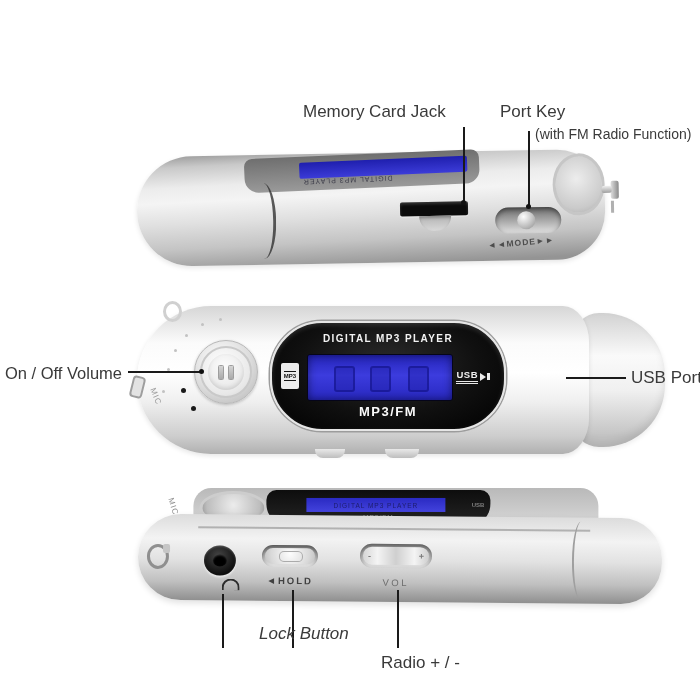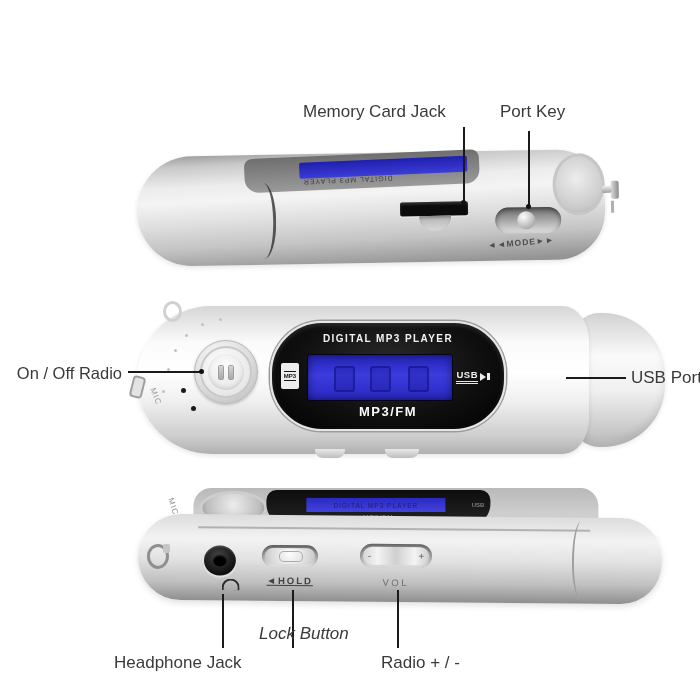--- a/index.html
+++ b/index.html
@@ -136,21 +136,21 @@
     box-shadow:inset 0 1px 2px rgba(255,255,255,.2);}
   .b-hp{position:absolute;left:84px;top:92px;width:14px;height:10px;border:2.5px solid #2d2d2d;
     border-bottom:none;border-radius:9px 9px 0 0;}
   .b-hold-recess{position:absolute;left:124px;top:58px;width:56px;height:22px;border-radius:12px;
     background:linear-gradient(180deg,#848484,#e8e8e8);box-shadow:inset 0 2px 4px rgba(0,0,0,.4);}
   .b-hold-btn{position:absolute;inset:3px;border-radius:9px;
     background:radial-gradient(circle at 50% 35%,#fdfdfd,#d9d9d9 70%,#c2c2c2);}
   .b-hold-inner{position:absolute;left:14px;top:3px;width:22px;height:9px;border-radius:5px;
     border:1.5px solid #ababab;}
   .b-hold-print{position:absolute;left:124px;top:88px;width:56px;text-align:center;font-size:9.5px;
-    font-weight:bold;color:#414141;letter-spacing:2px;white-space:nowrap;text-decoration:underline;}
+    font-weight:bold;color:#414141;letter-spacing:2px;white-space:nowrap;}
   .b-vol-recess{position:absolute;left:222px;top:56px;width:72px;height:24px;border-radius:13px;
     background:linear-gradient(180deg,#8f8f8f,#e2e2e2);box-shadow:inset 0 2px 4px rgba(0,0,0,.4);}
   .b-vol-btn{position:absolute;inset:3px;border-radius:9px;display:flex;align-items:center;
     justify-content:space-between;padding:0 5px;box-sizing:border-box;
     background:linear-gradient(90deg,#d6d6d6,#f4f4f4 22%,#cfcfcf 50%,#f4f4f4 78%,#cecece);}
   .b-vol-btn span{font-size:9px;font-weight:bold;color:#7a7a7a;line-height:1;}
   .b-vol-print{position:absolute;left:222px;top:89px;width:72px;text-align:center;font-size:9.5px;
     color:#6e6e6e;letter-spacing:2.5px;}
 </style>
 </head>
@@ -173,20 +173,21 @@
     </div>
     <div class="t-mode-print">◄◄MODE►►</div>
     <div class="t-endbtn"></div>
     <div class="t-pin-head"></div>
     <div class="t-pin-stem"></div>
     <div class="t-pin-tip"></div>
   </div>
 
   <div class="lbl" style="left:303px;top:102px;text-align:right;">Memory Card Jack</div>
   <div class="lbl" style="left:500px;top:102px;">Port Key</div>
+  <div class="lbl lbl-sub" style="left:535px;top:126px;">(with FM Radio Function)</div>
   <div class="line vline" style="left:463px;top:127px;height:76px;"></div>
   <div class="dot" style="left:461px;top:200px;"></div>
   <div class="line vline" style="left:528px;top:131px;height:76px;"></div>
   <div class="dot" style="left:526px;top:204px;"></div>
 
   <div class="device dev-front">
     <div class="m-cap"></div>
     <div class="m-capseam"></div>
     <div class="body m-body"></div>
     <div class="m-tab" style="left:178px;width:30px;"></div>
@@ -224,21 +225,21 @@
     <div class="m-dot" style="left:48px;top:28px;"></div>
     <div class="m-dot" style="left:64px;top:17px;"></div>
     <div class="m-dot" style="left:82px;top:12px;"></div>
     <div class="m-hole" style="left:44px;top:82px;"></div>
     <div class="m-hole" style="left:54px;top:100px;"></div>
     <div class="m-mic">MIC</div>
     <div class="m-loop"></div>
     <div class="m-hook"></div>
   </div>
 
-  <div class="lbl" style="left:4px;top:364px;width:118px;text-align:right;font-size:16.5px;">On / Off Radio</div>
+  <div class="lbl" style="left:4px;top:364px;width:118px;text-align:right;font-size:16.5px;">On / Off Volume</div>
   <div class="line hline" style="left:128px;top:371px;width:74px;"></div>
   <div class="dot" style="left:199px;top:369px;"></div>
   <div class="lbl" style="left:631px;top:368px;">USB Port</div>
   <div class="line hline" style="left:566px;top:377px;width:60px;"></div>
 
   <div class="device dev-bottom">
     <div class="b-strip">
       <div class="b-btn-top"></div>
       <div class="b-panel">
         <div class="b-lcd">
@@ -269,17 +270,16 @@
         <span>-</span>
         <span>+</span>
       </div>
     </div>
     <div class="b-vol-print">VOL</div>
   </div>
 
   <div class="line vline" style="left:222px;top:594px;height:54px;"></div>
   <div class="line vline" style="left:292px;top:590px;height:58px;"></div>
   <div class="line vline" style="left:397px;top:590px;height:58px;"></div>
-  <div class="lbl" style="left:114px;top:653px;">Headphone Jack</div>
   <div class="lbl" style="left:259px;top:624px;font-style:italic;">Lock Button</div>
   <div class="lbl" style="left:381px;top:653px;">Radio + / -</div>
 
 </div>
 
 </body></html>

